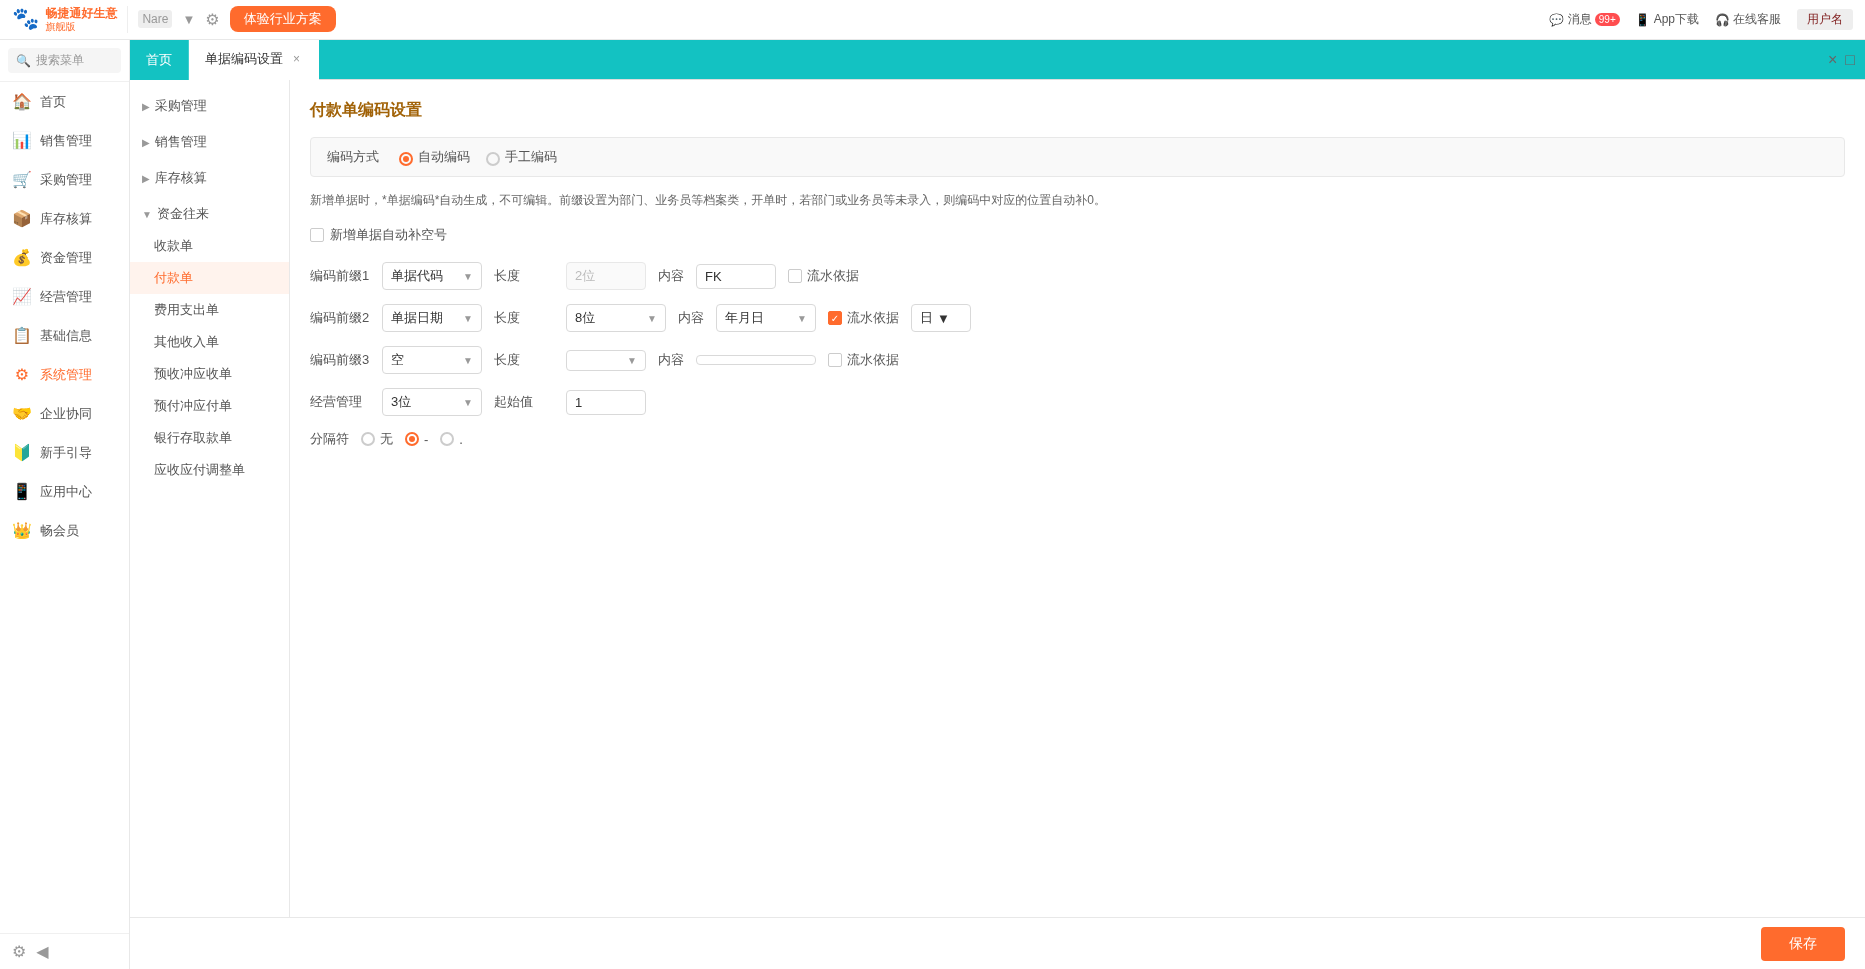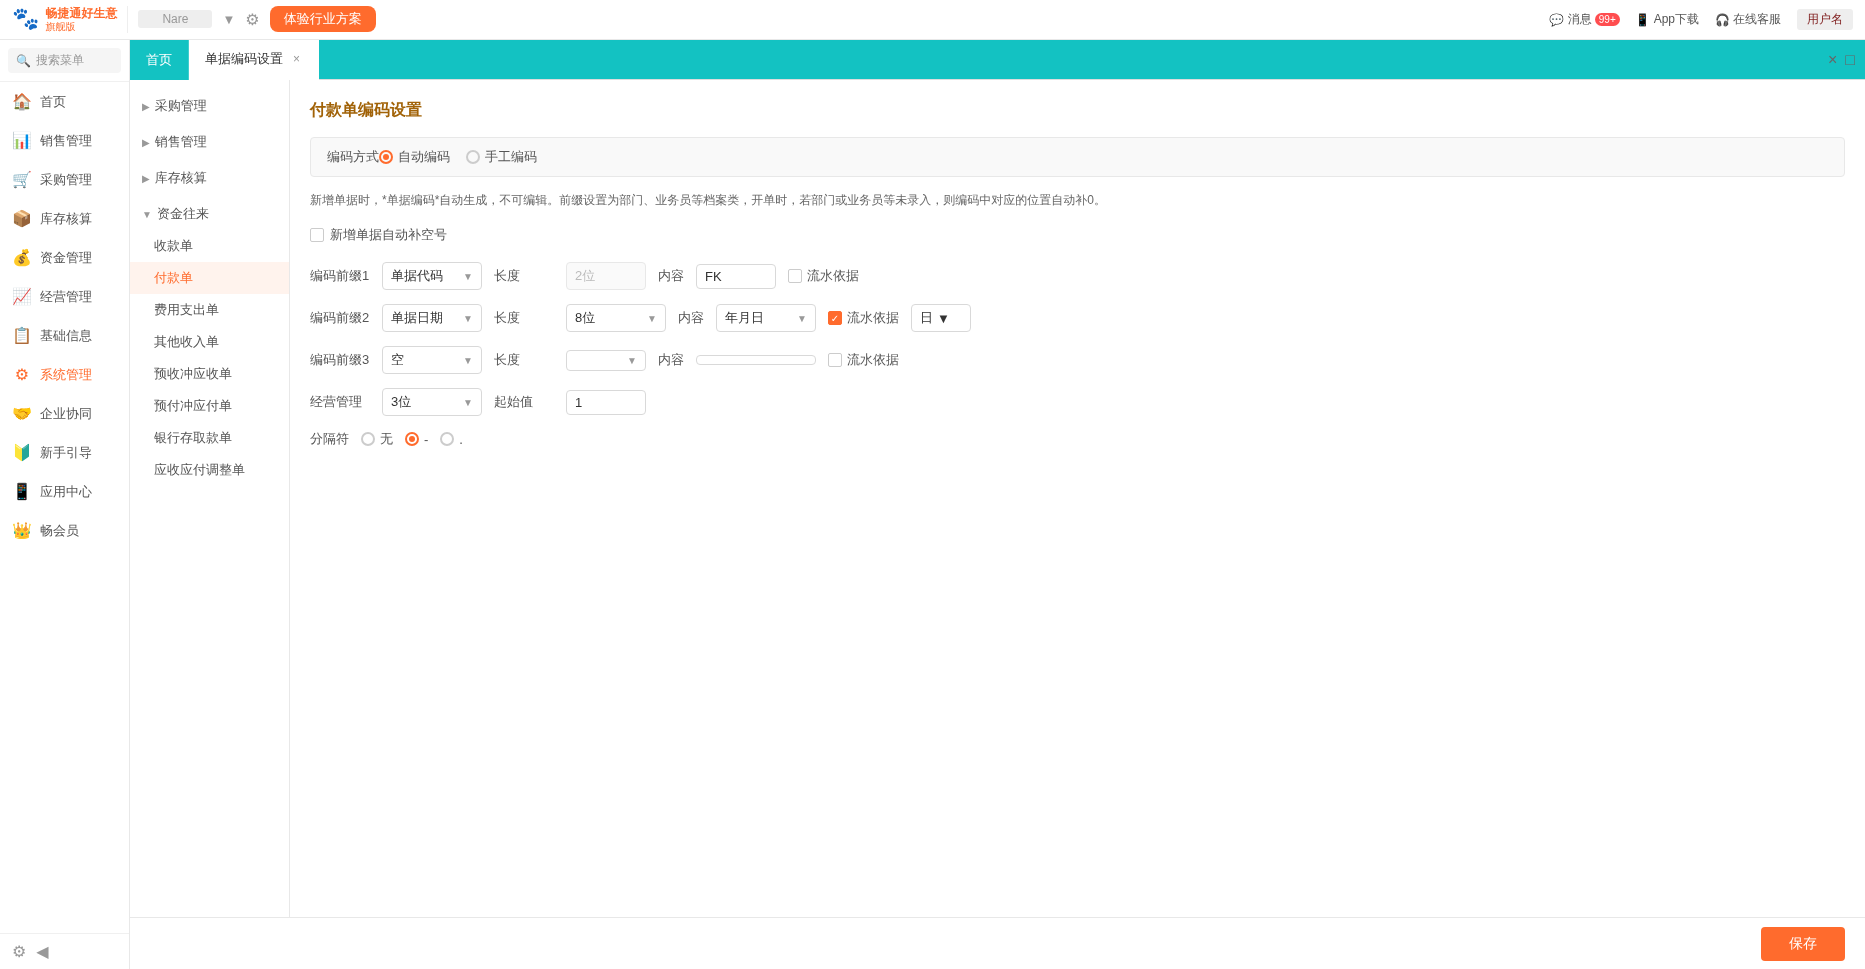--- a/index.html
+++ b/index.html
@@ -12,21 +12,21 @@
       border-bottom: 1px solid #e8e8e8;
       display: flex;
       align-items: center;
       padding: 0 12px;
       justify-content: space-between;
       position: fixed;
       top: 0; left: 0; right: 0;
       z-index: 100;
     }
     .top-header-left { display: flex; align-items: center; gap: 10px; }
-    .top-header-company { color: #999; font-size: 12px; background: #eee; padding: 2px 24px; border-radius: 3px; }
+    .top-header-company { color: #999; font-size: 12px; background: #eee; padding: 2px 4px; border-radius: 3px; }
     .top-header-arrow { color: #999; }
     .top-header-settings { color: #999; font-size: 16px; cursor: pointer; }
     .top-header-btn {
       background: #ff6b2d;
       color: #fff;
       border: none;
       padding: 4px 14px;
       border-radius: 8px;
       cursor: pointer;
       font-size: 13px;
@@ -189,29 +189,30 @@
       font-size: 16px;
       font-weight: bold;
       color: #a16207;
       margin-bottom: 16px;
     }
 
     
     .encoding-method-row {
       display: flex;
       align-items: center;
+      gap: 20px;
       padding: 10px 16px;
       background: #f9f9f9;
       border: 1px solid #e8e8e8;
       border-radius: 4px;
       margin-bottom: 14px;
     }
     .encoding-method-label { font-size: 13px; color: #555; }
     .radio-group { display: flex; align-items: center; gap: 16px; }
-    .radio-item { display: flex; align-items: center; gap: 5px; cursor: pointer; font-size: 13px; color: #555; }
+    .radio-item { display: flex; align-items: flex-end; gap: 5px; cursor: pointer; font-size: 13px; color: #555; }
     .radio-dot {
       width: 14px; height: 14px;
       border-radius: 50%;
       border: 2px solid #ccc;
       display: flex; align-items: center; justify-content: center;
     }
     .radio-dot.checked { border-color: #ff6b2d; }
     .radio-dot.checked::after { content: ''; width: 6px; height: 6px; border-radius: 50%; background: #ff6b2d; }
 
     

